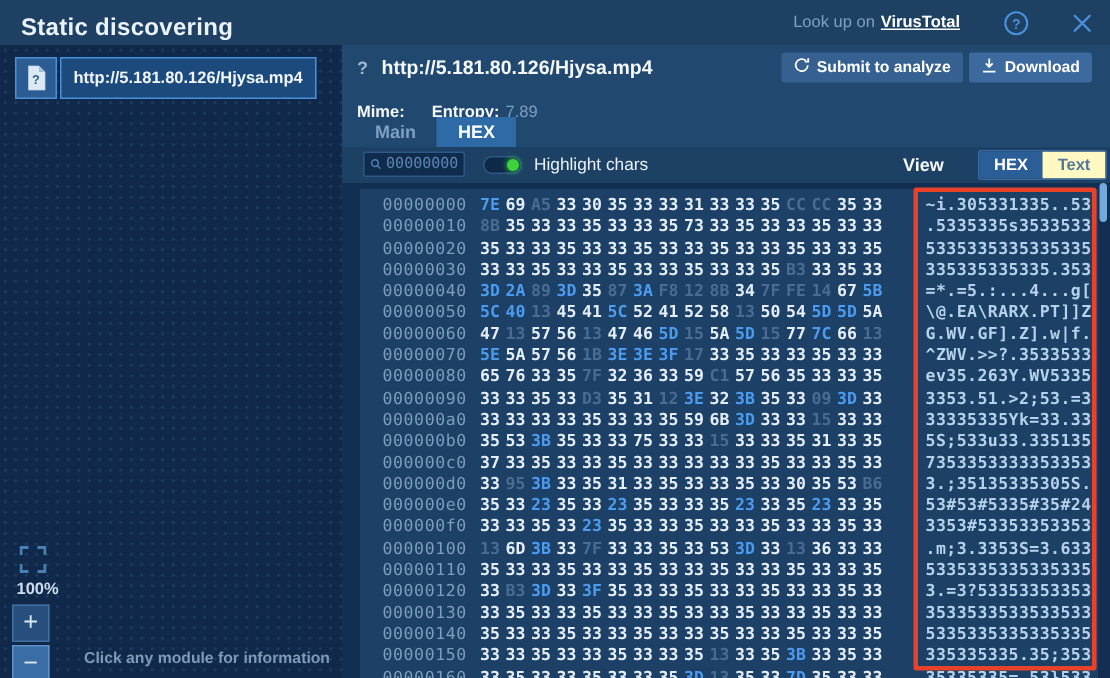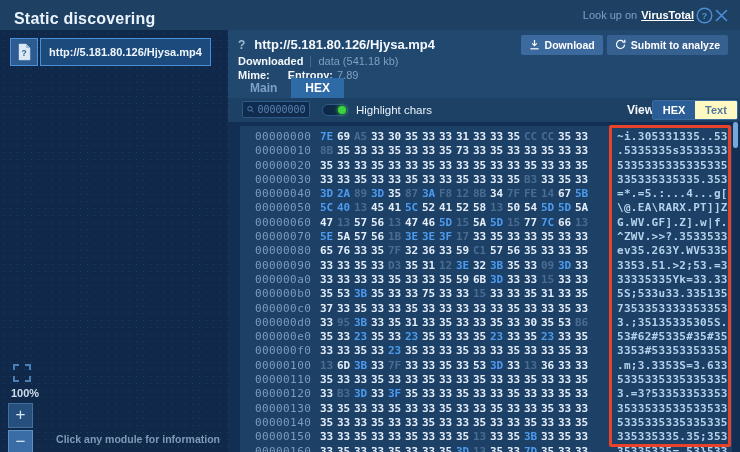--- a/index.html
+++ b/index.html
@@ -3,21 +3,21 @@
 <meta charset="utf-8">
 <style>
   html,body{margin:0;padding:0;background:#0b1e36;}
   .root{position:relative;width:740px;height:452px;overflow:hidden;background:#122e52;
         font-family:"Liberation Sans",sans-serif;-webkit-font-smoothing:antialiased;}
 
   
   .topbar{position:absolute;left:0;top:0;width:740px;height:39px;background:#1d4063;
           border-bottom:1px solid #0e2440;box-sizing:border-box;display:flex;align-items:center;}
   .title{margin-left:14px;font-size:16px;font-weight:bold;color:#eaf3fc;letter-spacing:.2px;}
-  .top-right{position:absolute;right:12px;top:0;height:30px;display:flex;align-items:center;gap:2px;margin-left:39px;}
+  .top-right{position:absolute;right:12px;top:0;height:30px;display:flex;align-items:center;gap:29px;margin-left:39px;}
   .lookup{font-size:11px;color:#7da0c4;white-space:nowrap;}
   .lookup .vt{color:#ffffff;font-weight:bold;text-decoration:underline;margin-left:4px;cursor:pointer;}
   .icbtn{display:flex;align-items:center;justify-content:center;cursor:pointer;}
 
   
   .sidebar{position:absolute;left:0;top:30px;width:228px;height:422px;background:#10294a;
            background-image:radial-gradient(#1e3e62 .8px,transparent 1px);background-size:7px 7px;}
   .file-item{position:absolute;left:10px;top:8px;display:flex;cursor:pointer;}
   .file-ic{width:28px;height:28px;box-sizing:border-box;background:#2d5c92;border:1px solid #4a90d9;
            display:flex;align-items:center;justify-content:center;}
@@ -56,21 +56,21 @@
   .toolbar{position:absolute;left:0;top:0;width:512px;height:24px;background:#1c4165;}
   .searchbox{position:absolute;left:14px;top:3px;width:68px;height:17px;box-sizing:border-box;
              background:#0f2b4d;border:1px solid #2c5988;border-radius:2px;display:flex;align-items:center;padding:0 4px;}
   .searchbox input{background:transparent;border:none;outline:none;color:#5c85b2;width:100%;
                    font-family:"DejaVu Sans Mono",monospace;font-size:10px;padding:0;margin-left:3px;}
   .toggle{position:absolute;left:94px;top:6px;width:26px;height:12px;border-radius:7px;background:#0d2947;
           border:1px solid #2c5988;box-sizing:border-box;cursor:pointer;}
   .knob{position:absolute;right:1px;top:1px;width:8px;height:8px;border-radius:50%;
         background:var(--toggle-green,#3ed23e);box-shadow:0 0 4px var(--toggle-green,#3ed23e);}
   .hl-label{position:absolute;left:128px;top:0;line-height:24px;font-size:11.5px;color:#e8f1fa;}
-  .viewlbl{position:absolute;left:399px;top:0;line-height:24px;font-size:12px;font-weight:bold;color:#f4f8fd;}
+  .viewlbl{position:absolute;left:374px;top:0;line-height:24px;font-size:12px;font-weight:bold;color:#f4f8fd;}
   .segs{position:absolute;left:424px;top:2px;height:20px;display:flex;border:1px solid #3a6aa0;
         border-radius:2px;box-sizing:border-box;overflow:hidden;}
   .seg{width:42px;text-align:center;line-height:18px;font-size:11px;font-weight:bold;color:#54779c;
        background:#fef9c3;cursor:pointer;}
   .seg.active{background:#2b5d97;color:#ffffff;}
 
   .hextable{position:absolute;left:12px;top:28px;width:492px;height:326px;background:#1d4166;
             overflow:hidden;padding-top:4px;box-sizing:border-box;}
   .hexrow{position:relative;height:14.3px;line-height:14.3px;white-space:nowrap;
           font-family:"DejaVu Sans Mono",monospace;font-size:11px;}
@@ -130,39 +130,34 @@
     <div class="zbtn zminus">−</div>
     <div class="hint">Click any module for information</div>
   </div>
 
   <div class="main">
     <div class="url-row">
       <span class="qmark">?</span>
       <span class="urltext">http://5.181.80.126/Hjysa.mp4</span>
     </div>
     <div class="hbtns">
+      <div class="hbtn">
+        <span><svg width="11" height="11" viewBox="0 0 12 12" fill="none" stroke="#ffffff" stroke-width="1.3">
+              <path d="M10.4 6A4.4 4.4 0 1 1 9 2.7"></path>
+              <path d="M10.7 .9v2.5H8.2"></path>
+            </svg></span>
+        <span>Submit to analyze</span>
+      </div>
       <div class="hbtn dl">
         <span><svg width="11" height="11" viewBox="0 0 12 12" fill="none" stroke="#ffffff" stroke-width="1.3">
               <path d="M6 1v6M3.5 4.7L6 7.2l2.5-2.5"></path>
               <path d="M1.5 10.7h9"></path>
             </svg></span>
         <span>Download</span>
       </div>
-      <div class="hbtn">
-        <span><svg width="11" height="11" viewBox="0 0 12 12" fill="none" stroke="#ffffff" stroke-width="1.3">
-              <path d="M10.4 6A4.4 4.4 0 1 1 9 2.7"></path>
-              <path d="M10.7 .9v2.5H8.2"></path>
-            </svg></span>
-        <span>Submit to analyze</span>
-      </div>
-    </div>
-    <div class="info1">
-      <span class="lblb">Downloaded</span>
-      <span class="divider"></span>
-      <span class="valg">data (541.18 kb)</span>
     </div>
     <div class="info2">
       <span class="lblb">Mime:</span>
       <span class="lblb gap18">Entropy:</span>
       <span class="valg gap4">7.89</span>
     </div>
     <div class="tabbar">
       <div class="tab">Main</div>
       <div class="tab active">HEX</div>
     </div>
@@ -254,21 +249,21 @@
             <span class="asc">7353353333353353</span>
           </div>
           <div class="hexrow">
             <span class="off">000000d0</span>
             <span class="bytes"><span class="byte b-a">33</span><span class="byte b-n">95</span><span class="byte b-p">3B</span><span class="byte b-a">33</span><span class="byte b-a">35</span><span class="byte b-a">31</span><span class="byte b-a">33</span><span class="byte b-a">35</span><span class="byte b-a">33</span><span class="byte b-a">33</span><span class="byte b-a">35</span><span class="byte b-a">33</span><span class="byte b-a">30</span><span class="byte b-a">35</span><span class="byte b-a">53</span><span class="byte b-n">B6</span></span>
             <span class="asc">3.;35135335305S.</span>
           </div>
           <div class="hexrow">
             <span class="off">000000e0</span>
             <span class="bytes"><span class="byte b-a">35</span><span class="byte b-a">33</span><span class="byte b-p">23</span><span class="byte b-a">35</span><span class="byte b-a">33</span><span class="byte b-p">23</span><span class="byte b-a">35</span><span class="byte b-a">33</span><span class="byte b-a">33</span><span class="byte b-a">35</span><span class="byte b-p">23</span><span class="byte b-a">33</span><span class="byte b-a">35</span><span class="byte b-p">23</span><span class="byte b-a">33</span><span class="byte b-a">35</span></span>
-            <span class="asc">53#62#5335#35#35</span>
+            <span class="asc">53#53#5335#35#24</span>
           </div>
           <div class="hexrow">
             <span class="off">000000f0</span>
             <span class="bytes"><span class="byte b-a">33</span><span class="byte b-a">33</span><span class="byte b-a">35</span><span class="byte b-a">33</span><span class="byte b-p">23</span><span class="byte b-a">35</span><span class="byte b-a">33</span><span class="byte b-a">33</span><span class="byte b-a">35</span><span class="byte b-a">33</span><span class="byte b-a">33</span><span class="byte b-a">35</span><span class="byte b-a">33</span><span class="byte b-a">33</span><span class="byte b-a">35</span><span class="byte b-a">33</span></span>
             <span class="asc">3353#53353353353</span>
           </div>
           <div class="hexrow">
             <span class="off">00000100</span>
             <span class="bytes"><span class="byte b-n">13</span><span class="byte b-a">6D</span><span class="byte b-p">3B</span><span class="byte b-a">33</span><span class="byte b-n">7F</span><span class="byte b-a">33</span><span class="byte b-a">33</span><span class="byte b-a">35</span><span class="byte b-a">33</span><span class="byte b-a">53</span><span class="byte b-p">3D</span><span class="byte b-a">33</span><span class="byte b-n">13</span><span class="byte b-a">36</span><span class="byte b-a">33</span><span class="byte b-a">33</span></span>
             <span class="asc">.m;3.3353S=3.633</span>

